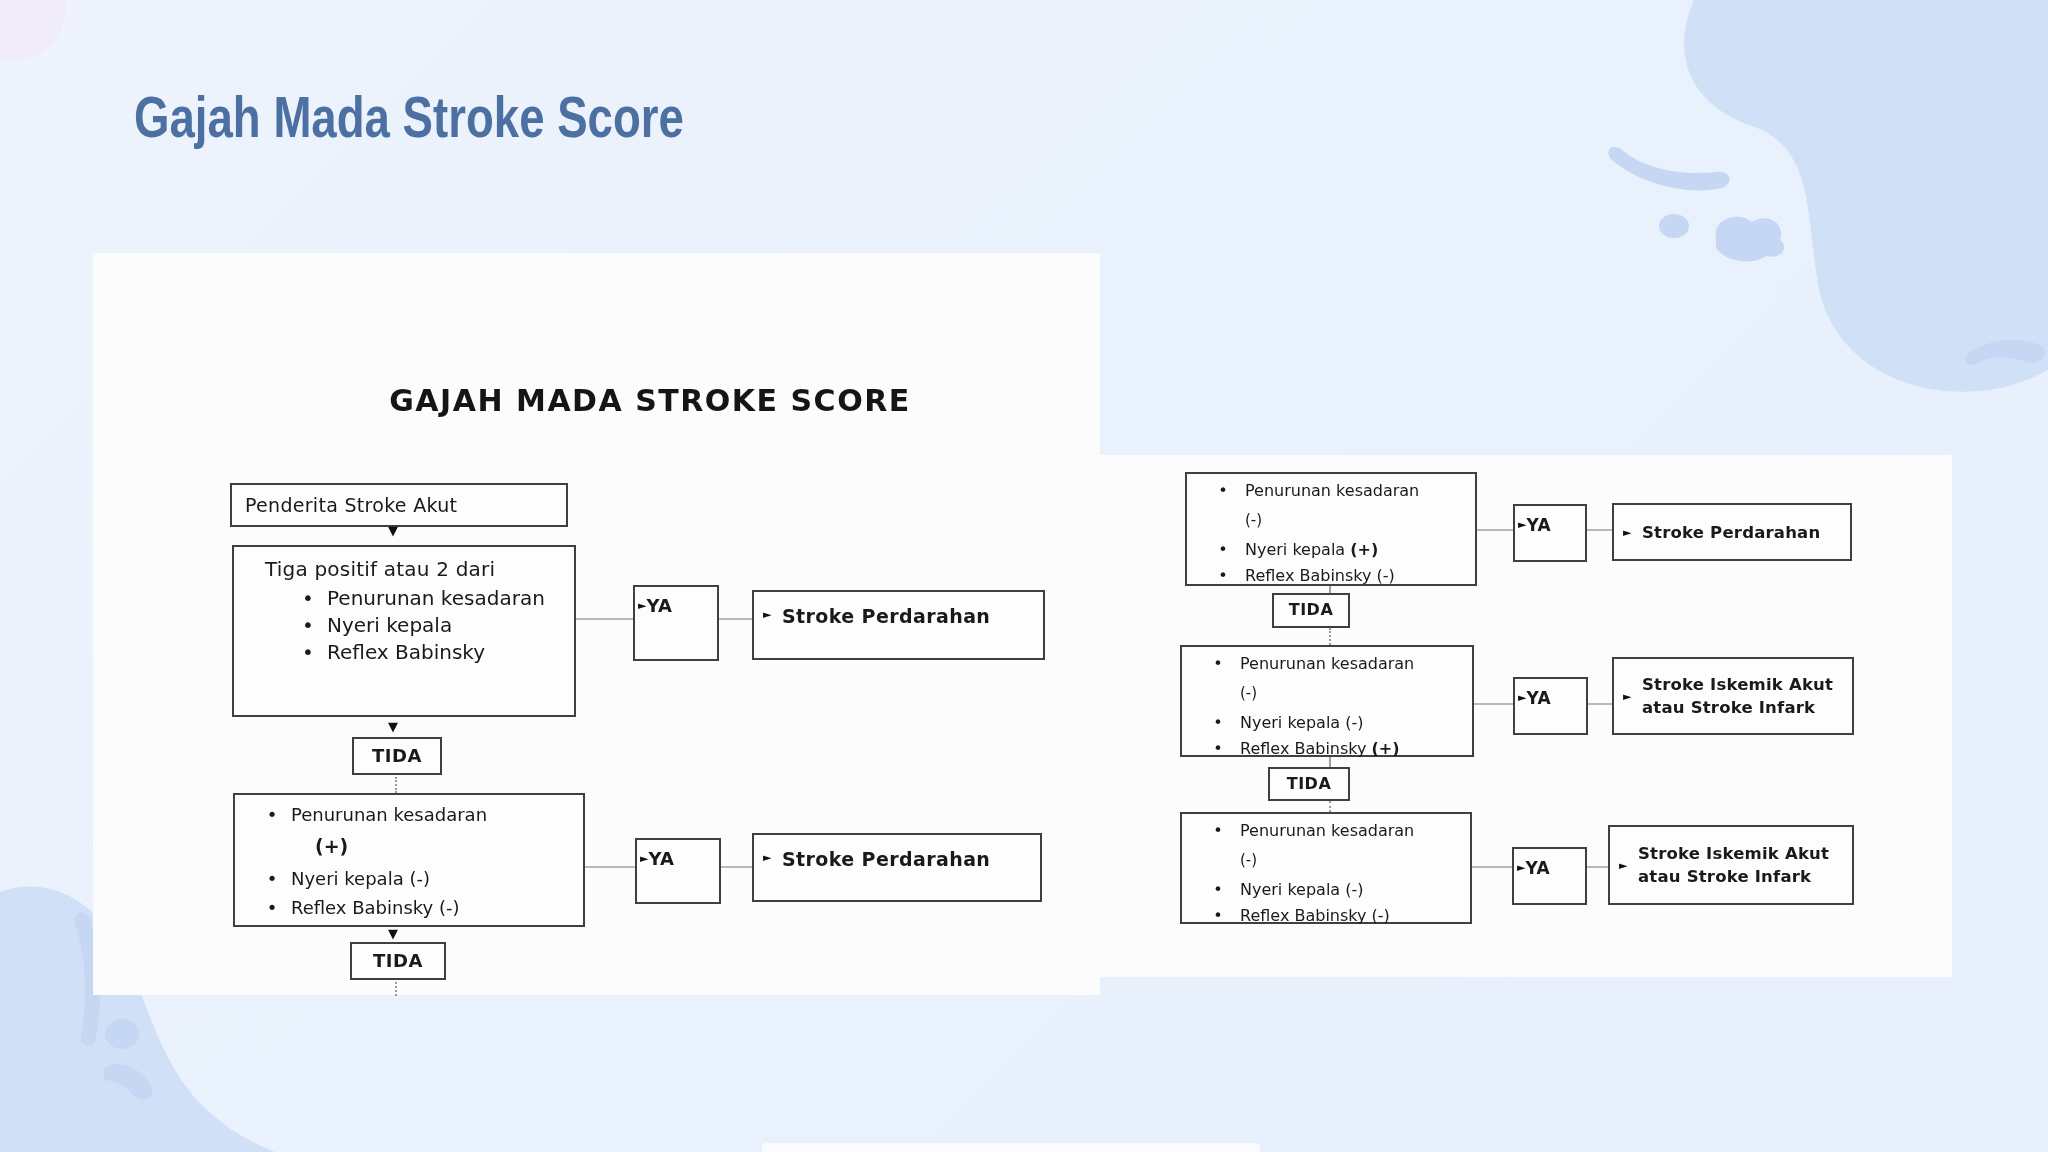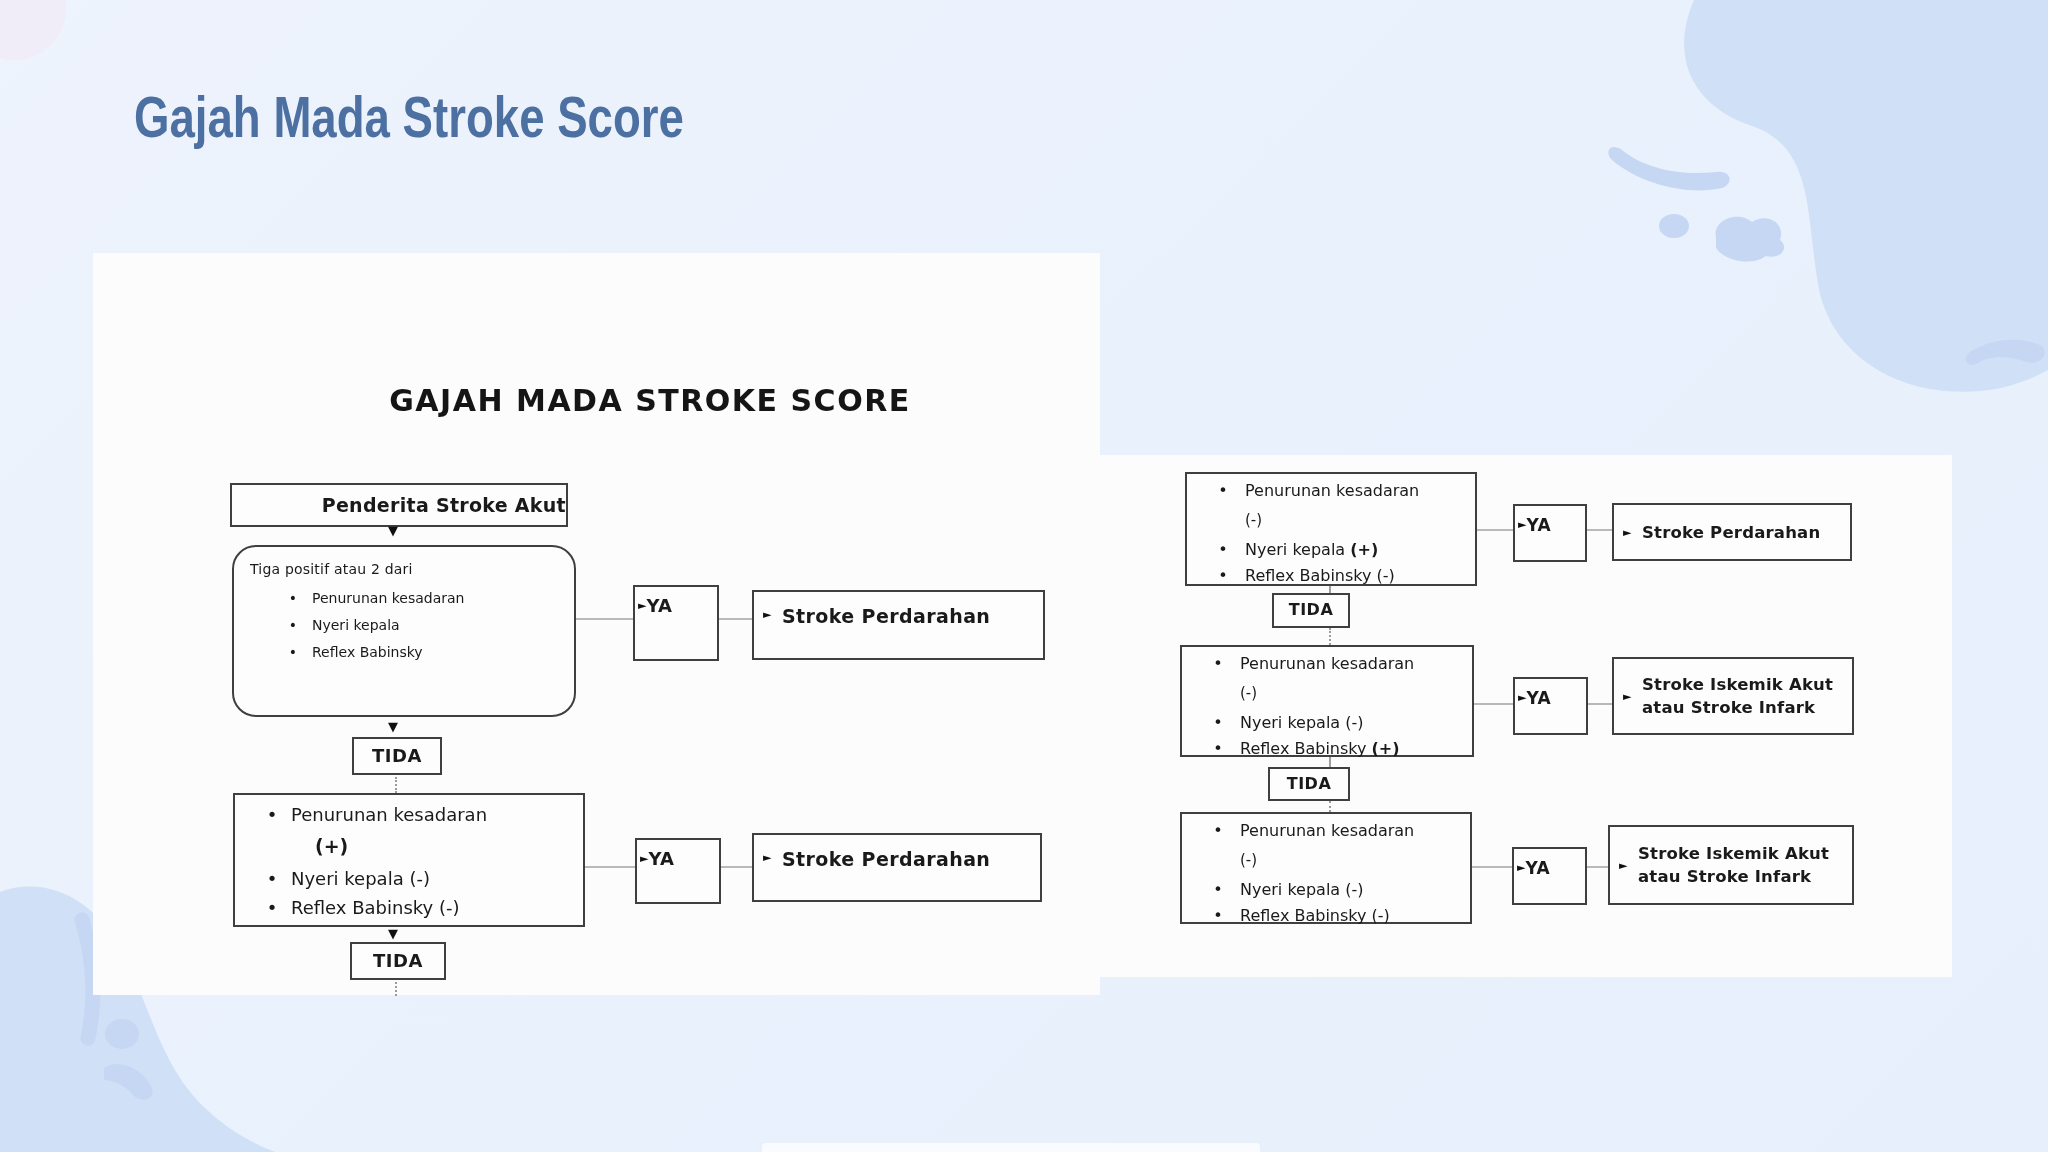--- a/index.html
+++ b/index.html
@@ -13,23 +13,23 @@
     color:#4c70a1;letter-spacing:0;transform:scaleX(0.8);transform-origin:left top;white-space:nowrap;}
   .panel{position:absolute;background:#fcfcfd;}
   .panel-left{left:93px;top:253px;width:1007px;height:742px;}
   .panel-right{left:1100px;top:455px;width:852px;height:522px;}
 
   .fc-heading{position:absolute;left:370px;top:383px;width:560px;text-align:center;
     font-weight:bold;font-size:30px;letter-spacing:1.5px;color:#151515;white-space:nowrap;}
 
   .box{position:absolute;box-sizing:border-box;background:#fdfdfe;
        border:2px solid #3f3f3f;color:#1a1a1a;}
-  .start-box{font-weight:bold;font-size:19px;line-height:40px;letter-spacing:.3px;text-align:right;}
-
-  .criteria-box{padding:7px 8px 0 16px;font-size:14px;border-radius:24px;}
+  .start-box{font-weight:normal;font-size:19px;line-height:40px;padding-left:13px;letter-spacing:.3px;}
+
+  .criteria-box{padding:7px 8px 0 31px;font-size:20px;}
   .intro{line-height:31px;letter-spacing:.2px;}
   .bi{display:flex;line-height:27px;}
   .bi .dot{width:38px;text-align:center;flex:none;}
   .bi .txt{flex:1;}
   .crit .bi{padding-left:24px;}
   .crit .bi:first-of-type{margin-top:5px;}
 
   .neg-box{padding-top:5px;font-size:18px;}
   .neg-box .bi{padding-left:18px;line-height:29px;}
   .neg-box .sign{margin-left:80px;font-weight:bold;font-size:19px;line-height:35px;}

